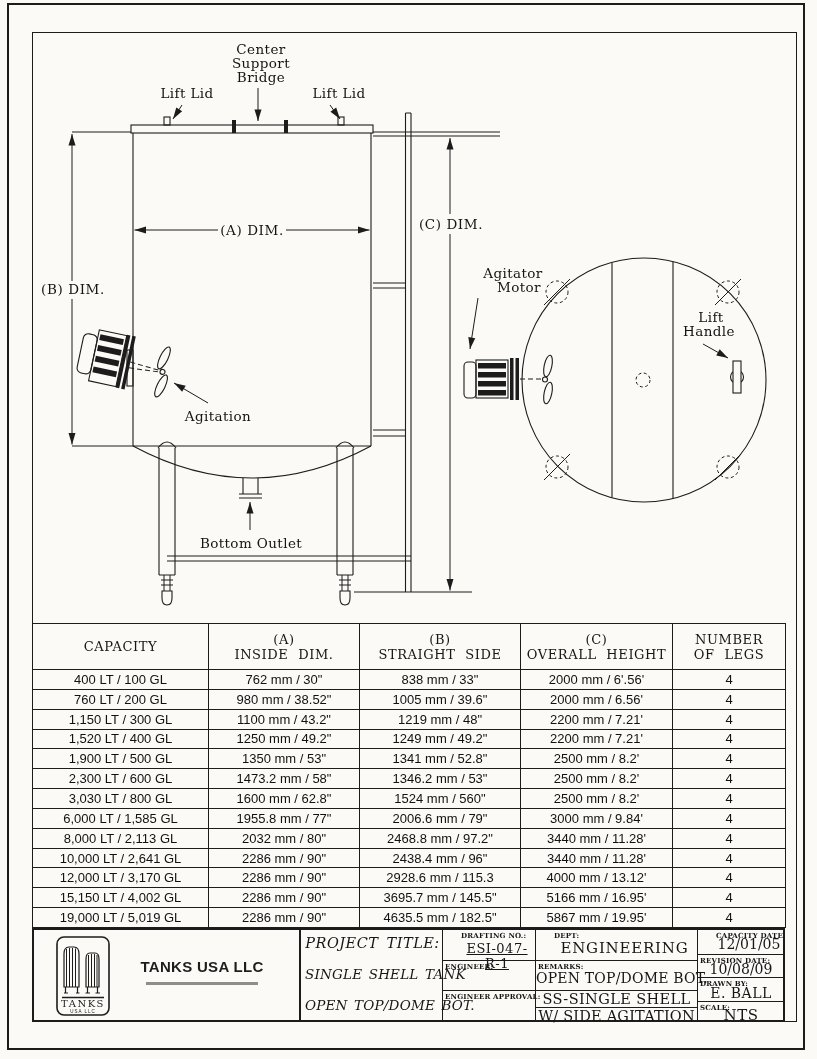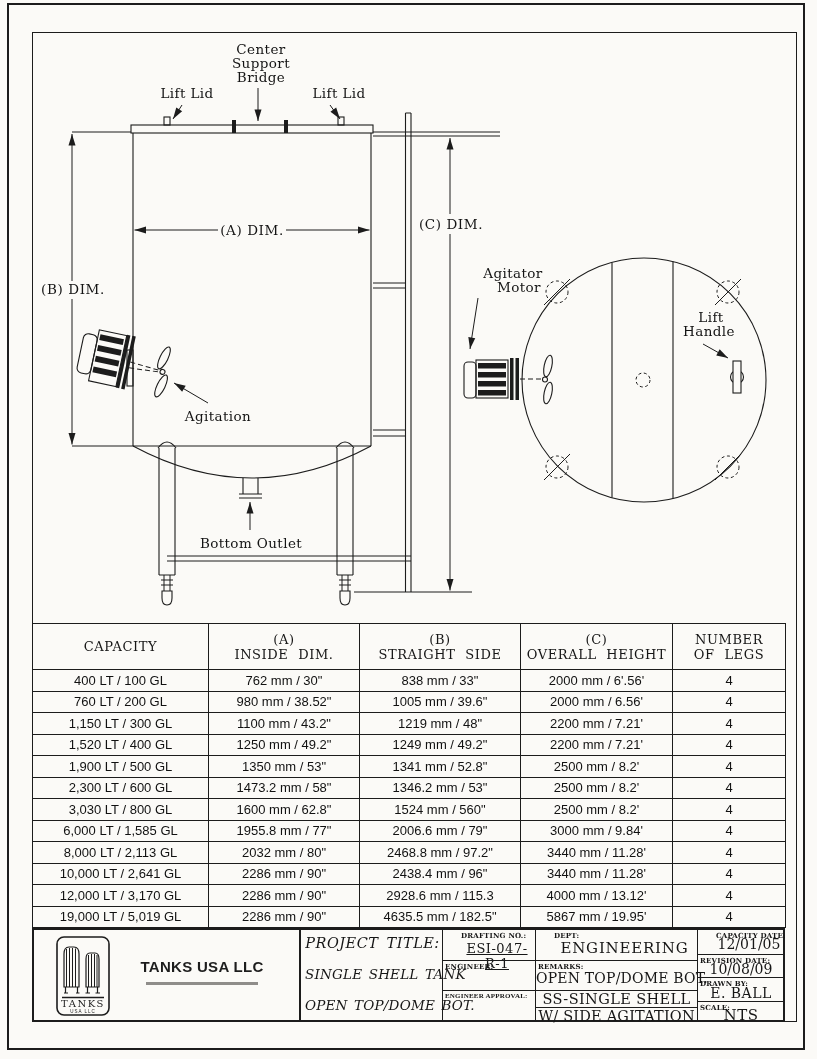--- a/index.html
+++ b/index.html
@@ -291,20 +291,27 @@
         </tr>
 
         <tr>
           <td>12,000 LT / 3,170 GL</td>
           <td>2286 mm / 90"</td>
           <td>2928.6 mm / 115.3</td>
           <td>4000 mm / 13.12'</td>
           <td>4</td>
         </tr>
 
+        <tr>
+          <td>15,150 LT / 4,002 GL</td>
+          <td>2286 mm / 90"</td>
+          <td>3695.7 mm / 145.5"</td>
+          <td>5166 mm / 16.95'</td>
+          <td>4</td>
+        </tr>
 
         <tr>
           <td>19,000 LT / 5,019 GL</td>
           <td>2286 mm / 90"</td>
           <td>4635.5 mm / 182.5"</td>
           <td>5867 mm / 19.95'</td>
           <td>4</td>
         </tr>
       </tbody>
   </table>
@@ -337,21 +344,21 @@
     </div>
 
     <div class="tb-col" style="left:408px;width:93px;border-left:1.5px solid #1c1c1c;">
       <div class="tb-cell first" style="height:30px;">
         <div class="tb-mini">DRAFTING NO.:</div>
         <div class="tb-val" style="top:11px;font-size:13px;letter-spacing:.5px;text-decoration:underline;">ESI-047-R-1</div>
       </div>
       <div class="tb-cell" style="height:30px;">
         <div class="tb-mini">ENGINEER:</div>
       </div>
-      <div class="tb-cell" style="height:34px;font-family:Liberation Serif, serif;">
+      <div class="tb-cell" style="height:34px;">
         <div class="tb-mini">ENGINEER APPROVAL:</div>
       </div>
     </div>
 
     <div class="tb-col" style="left:501px;width:162px;border-left:1.5px solid #1c1c1c;">
       <div class="tb-cell first" style="height:30px;">
         <div class="tb-mini">DEPT:</div>
         <div class="tb-val" style="top:9px;font-size:15px;letter-spacing:.8px;">ENGINEERING</div>
       </div>
       <div class="tb-cell" style="height:30px;">

